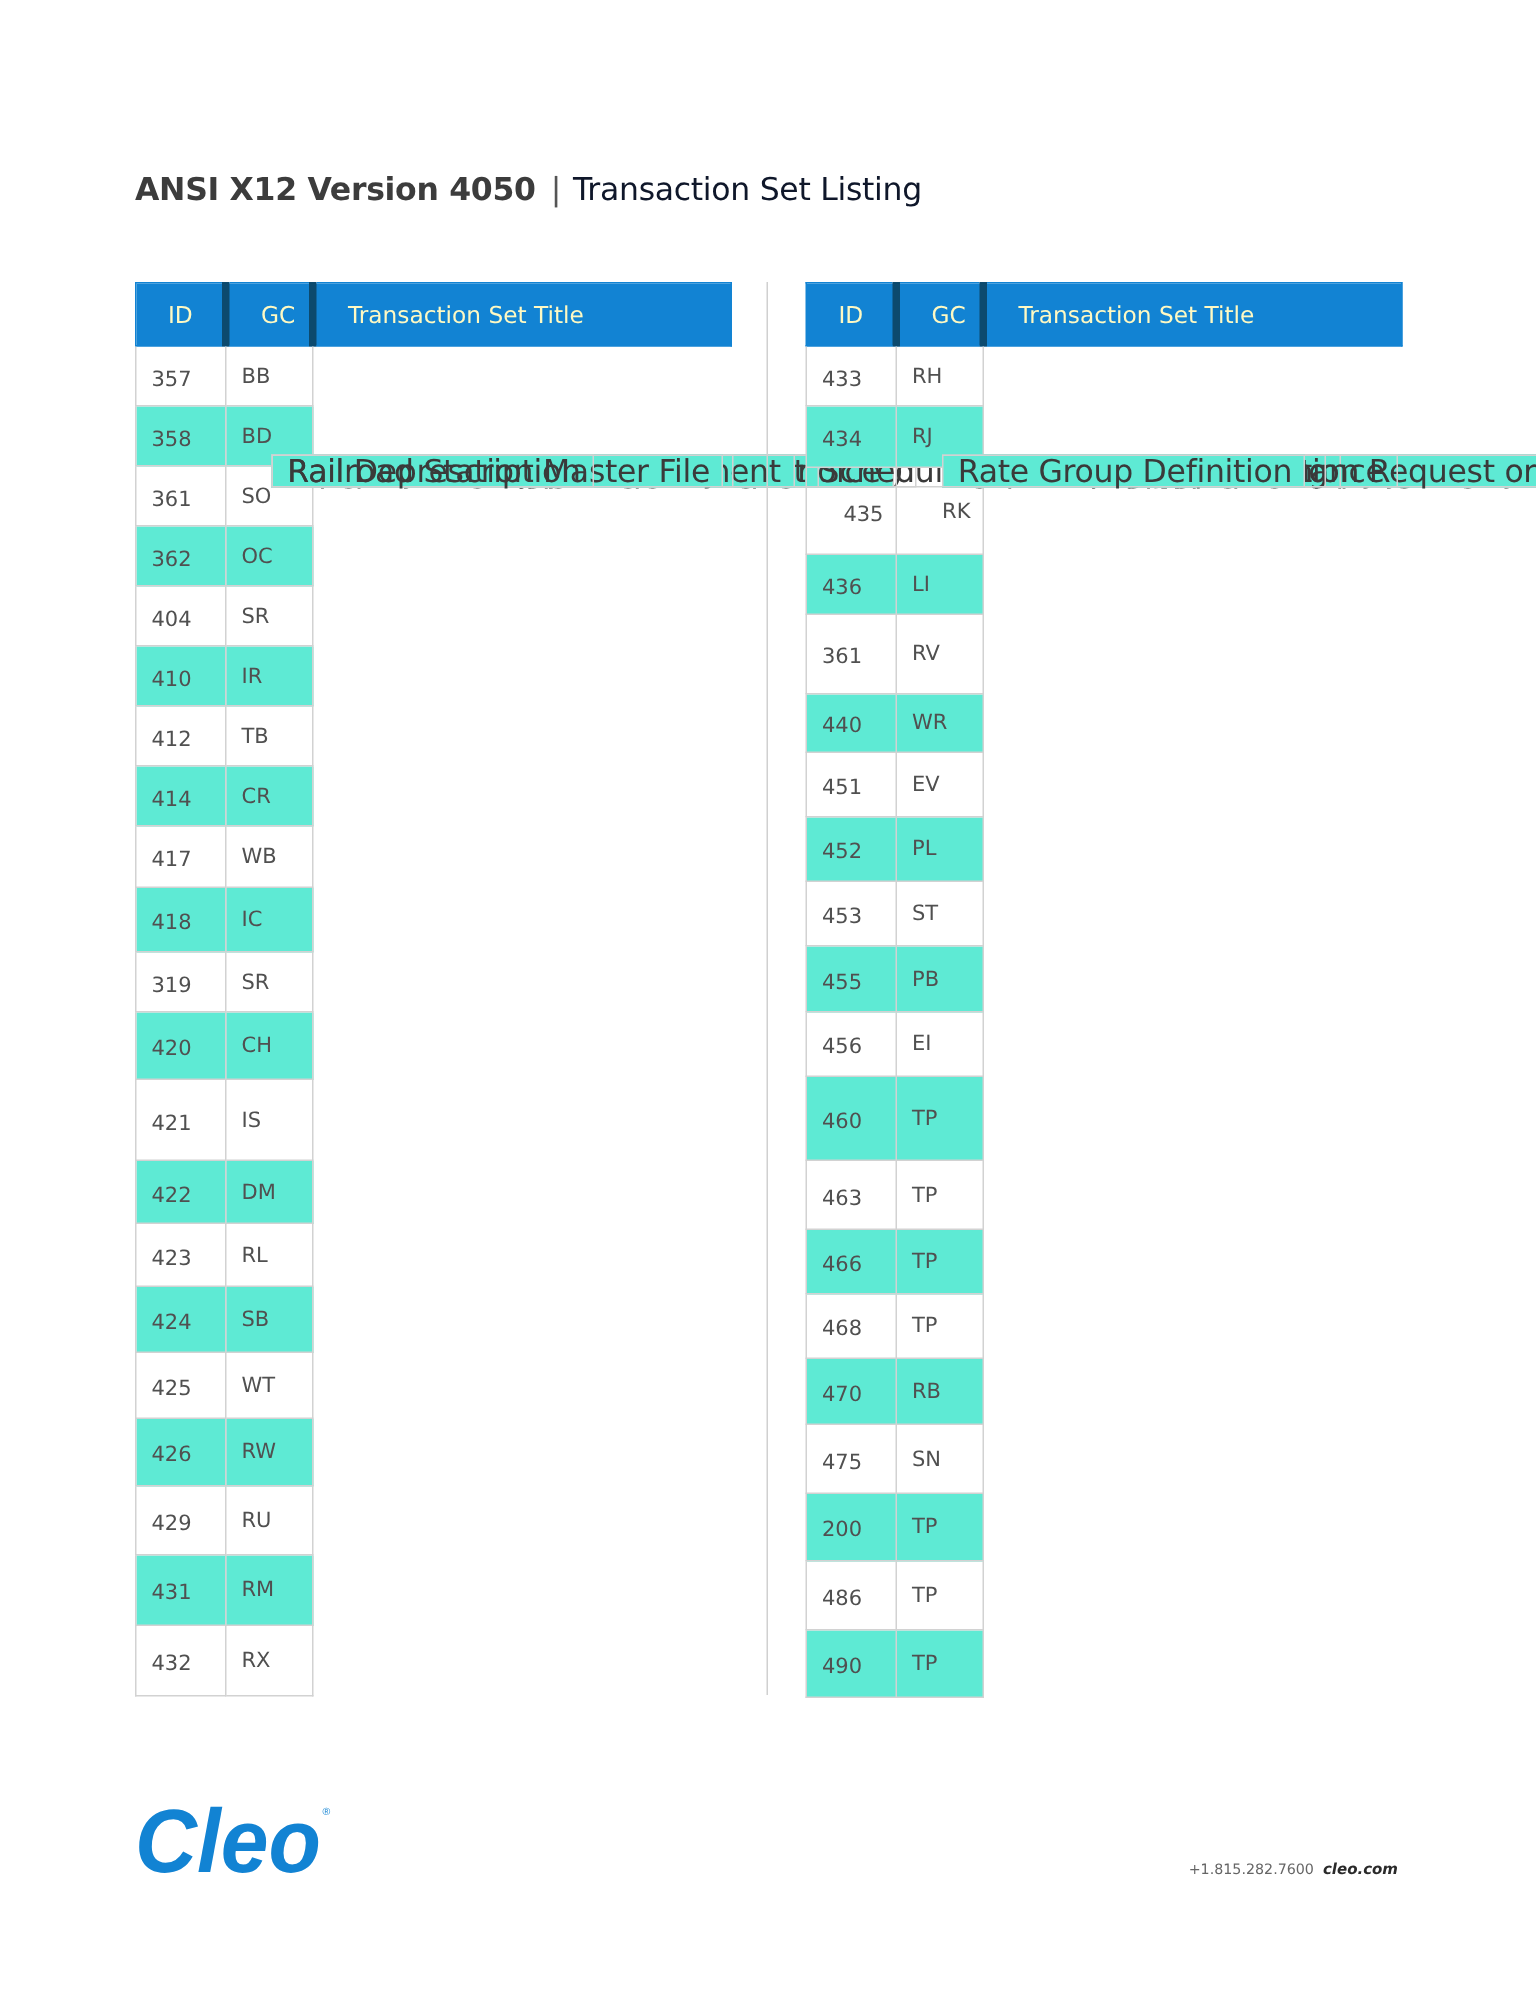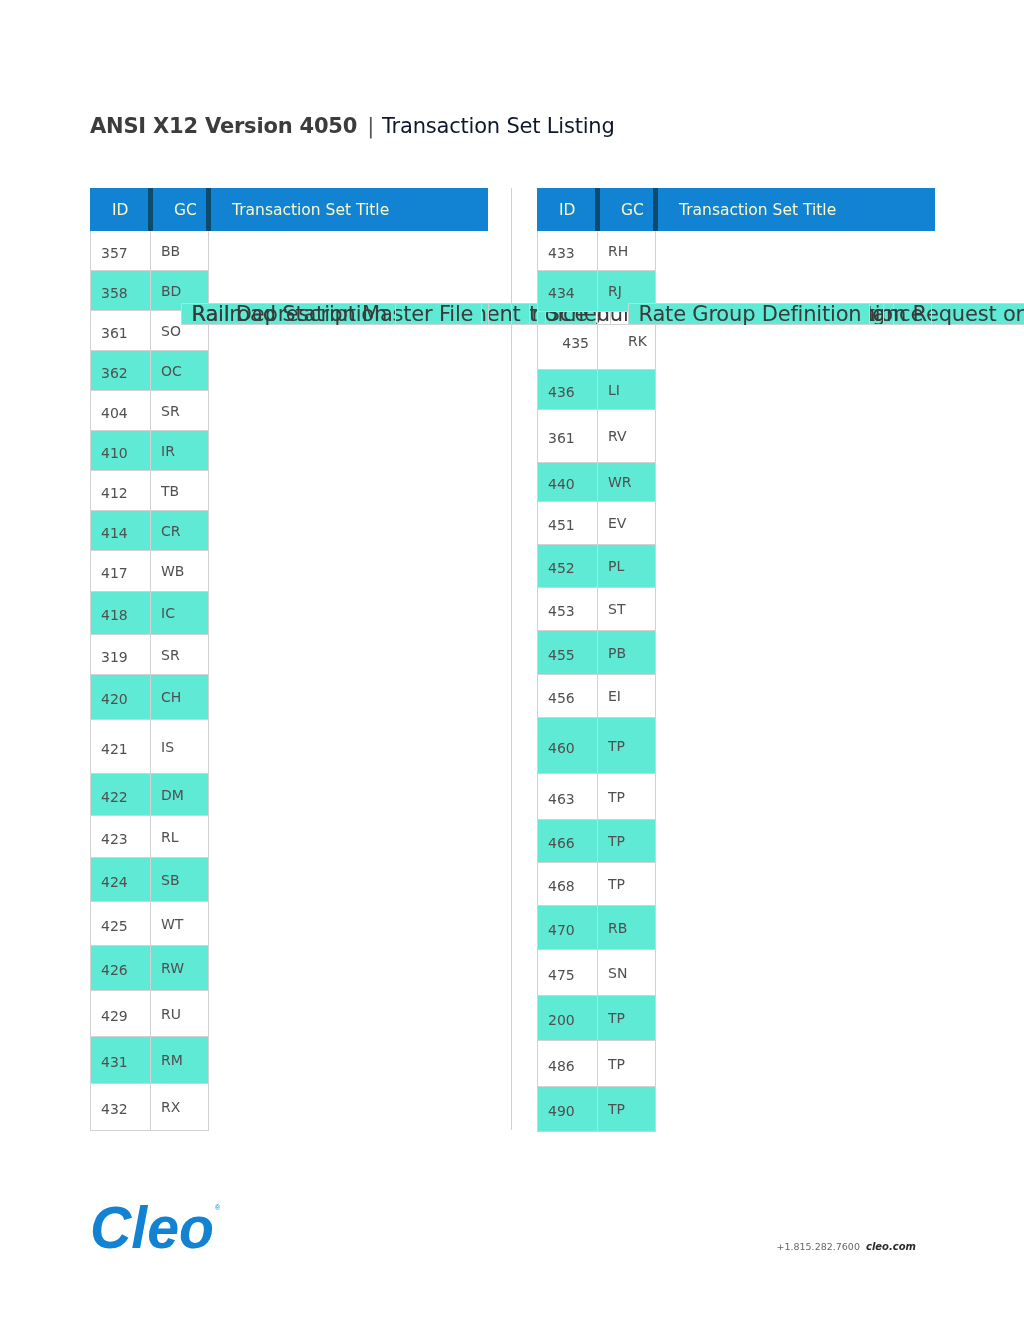--- a/index.html
+++ b/index.html
@@ -22,21 +22,21 @@
                 text-align: left; padding: 0 0 0 21px; height: 41px; border: 1px solid #1283d3; }
   table.ts th + th { border-left: 5px solid #0c4a6e; }
   table.ts td { border: 1px solid #d2d2d2; padding: 0 8px 0 10px; vertical-align: middle;
                 line-height: 20px; }
   table.ts tr.alt td { background: #5eead4; }
   table.ts td.id { padding-top: 4px; }
 
   .divider { position: absolute; left: 511px; top: 188px; width: 1px; height: 942px; background: #d0d0d0; }
 
   .logo { position: absolute; left: 90px; top: 1194px; width: 135px; height: 62px; }
-  .contact { position: absolute; right: 108px; top: 1241px; font-size: 9.5px; color: #666; white-space: nowrap; }
+  .contact { position: absolute; right: 92px; top: 1241px; font-size: 9.5px; color: #666; white-space: nowrap; }
   .contact .web { font-weight: bold; font-style: italic; color: #2a2a2a; margin-left: 6px; font-size: 10px; }
 </style>
 </head>
 <body>
 
 <div class="title">
   <span class="strong">ANSI X12 Version 4050</span><span class="sep">|</span><span class="sub">Transaction Set Listing</span>
 </div>
 
 <table class="ts left">

